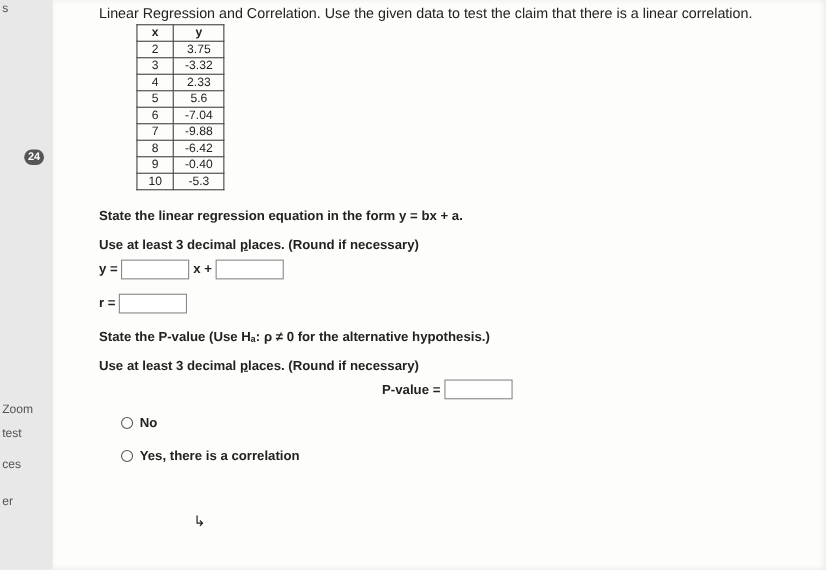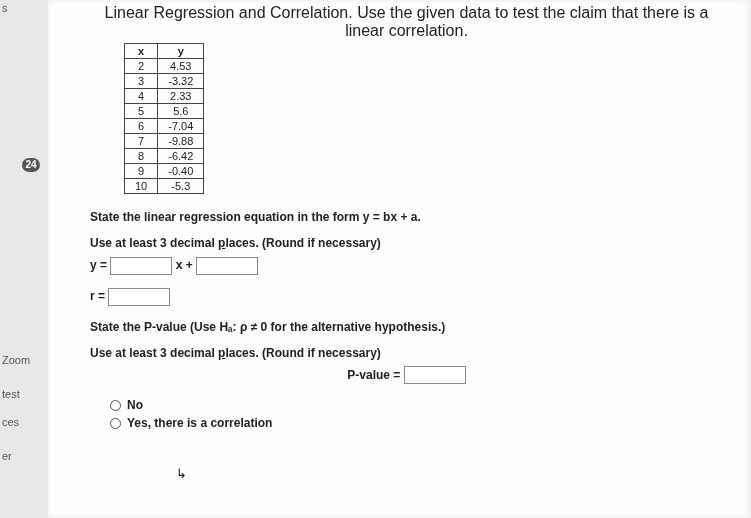--- a/index.html
+++ b/index.html
@@ -44,21 +44,21 @@
     background: #555;
     color: #fff;
     border-radius: 9px;
     font-size: 10px;
     width: 18px;
     height: 14px;
     line-height: 14px;
     text-align: center;
     font-weight: bold;
   }
-  .title-line { font-size: 16px; margin-bottom: 3px; text-align: center; }
+  .title-line { font-size: 13px; margin-bottom: 3px; }
   .title-line .u { text-decoration: underline; }
   table.data {
     border-collapse: collapse;
     margin-left: 34px;
     margin-bottom: 14px;
   }
   table.data th, table.data td {
     border: 1px solid #444;
     padding: 1px 10px;
     font-size: 11px;
@@ -68,64 +68,64 @@
   table.data th { font-weight: bold; }
   .q { margin-bottom: 12px; font-size: 12px; line-height: 1.5; font-weight: bold; }
   .input-box {
     display: inline-block;
     border: 1px solid #888;
     background: #fff;
     height: 18px;
     vertical-align: middle;
     min-width: 62px;
   }
-  .radio-row { margin-left: 20px; margin-top: 0; font-size: 12px; display:flex; align-items:center; gap:6px;}
+  .radio-row { margin-left: 20px; margin-top: 12px; font-size: 12px; display:flex; align-items:center; gap:6px;}
   .radio-circle {
     display:inline-block;
     width:11px; height:11px;
     border:1px solid #555;
     border-radius:50%;
   }
   .cursor {
     position: absolute;
     left: 128px;
     top: 466px;
     font-size: 13px;
     pointer-events: none;
   }
 </style>
 </head>
 <body>
 
 <div class="sidebar">
   <div class="sidebar-item" style="top:2px;">s</div>
-  <div class="sidebar-item" style="top:158px; left:20px;">
+  <div class="sidebar-item" style="top:136px; left:20px;">
     <span class="badge">24</span>
   </div>
-  <div class="sidebar-item" style="top:354px;">Zoom</div>
+  <div class="sidebar-item" style="top:366px;">Zoom</div>
   <div class="sidebar-item" style="top:388px;">test</div>
   <div class="sidebar-item" style="top:416px;">ces</div>
   <div class="sidebar-item" style="top:450px;">er</div>
 </div>
 
 <div class="page">
 
   <div class="title-line">
     <span>Linear Re</span><span class="u">g</span><span>ression and Correlation. Use the given data to test the claim that there is a linear correlation.</span>
   </div>
 
   <table class="data">
     <tbody>
         <tr>
       <th>x</th>
       <th>y</th>
     </tr>
     <tr>
           <td>2</td>
-          <td>4.53</td>
+          <td>3.75</td>
         </tr>
     <tr>
           <td>3</td>
           <td>-3.32</td>
         </tr>
     <tr>
           <td>4</td>
           <td>2.33</td>
         </tr>
     <tr>

